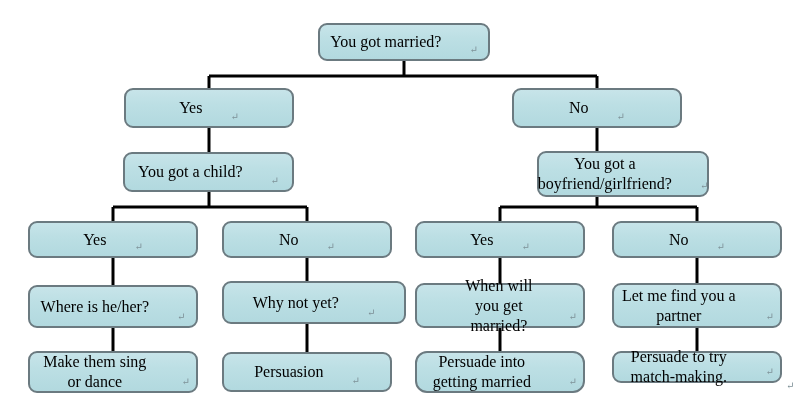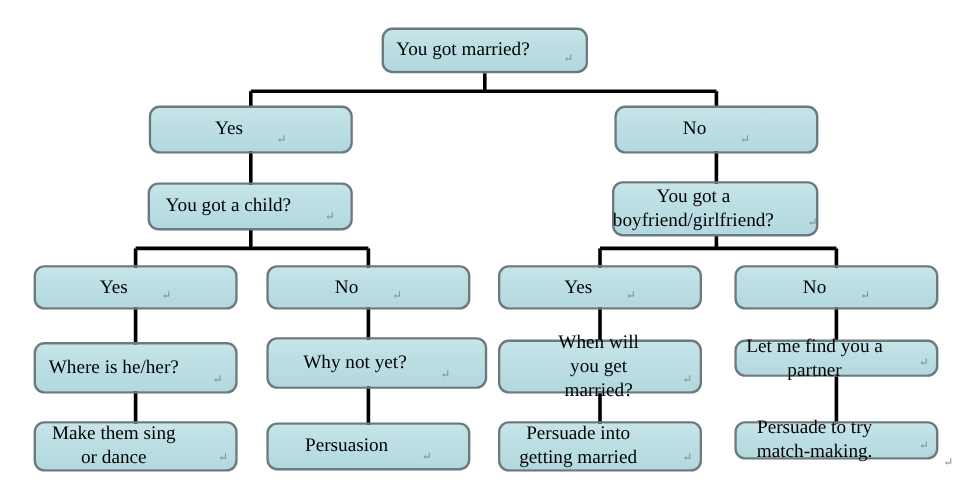--- a/index.html
+++ b/index.html
@@ -75,21 +75,21 @@
   </div>
   <div class="node" style="left:512px;top:88px;width:170px;height:40px;">
     <span class="label">No</span>
       <span class="mark">↵</span>
   </div>
 
   <div class="node" style="left:123px;top:152px;width:171px;height:40px;">
     <span class="label">You got a child?</span>
       <span class="mark">↵</span>
   </div>
-  <div class="node" style="left:510px;top:151px;width:172px;height:46px;justify-content:center;">
+  <div class="node" style="left:537px;top:151px;width:172px;height:46px;justify-content:center;">
     <span class="label">You got a boyfriend/girlfriend?</span>
       <span class="mark">↵</span>
   </div>
 
   <div class="node" style="left:28px;top:221px;width:170px;height:37px;">
     <span class="label">Yes</span>
       <span class="mark">↵</span>
   </div>
   <div class="node" style="left:222px;top:221px;width:170px;height:37px;">
     <span class="label">No</span>
@@ -109,34 +109,34 @@
       <span class="mark">↵</span>
   </div>
   <div class="node" style="left:222px;top:281px;width:184px;height:43px;">
     <span class="label">Why not yet?</span>
       <span class="mark">↵</span>
   </div>
   <div class="node" style="left:415px;top:283px;width:170px;height:45px;padding-left:40px;">
     <span class="label">When will you get married?</span>
       <span class="mark">↵</span>
   </div>
-  <div class="node" style="left:612px;top:283px;width:170px;height:31px;align-items:center;">
+  <div class="node" style="left:612px;top:283px;width:170px;height:45px;align-items:center;">
     <span class="label">Let me find you a partner</span>
       <span class="mark">↵</span>
   </div>
 
   <div class="node" style="left:28px;top:351px;width:170px;height:42px;">
     <span class="label">Make them sing or dance</span>
       <span class="mark">↵</span>
   </div>
   <div class="node" style="left:222px;top:352px;width:170px;height:40px;">
     <span class="label">Persuasion</span>
       <span class="mark">↵</span>
   </div>
-  <div class="node" style="left:415px;top:351px;width:170px;height:42px;">
+  <div class="node" style="left:415px;top:351px;width:170px;height:42px;border-radius:12px;">
     <span class="label">Persuade into getting married</span>
       <span class="mark">↵</span>
   </div>
   <div class="node" style="left:612px;top:351px;width:170px;height:32px;">
     <span class="label">Persuade to try match-making.</span>
       <span class="mark">↵</span>
   </div>
 
   <span class="free-mark" style="left:786px;top:380px;">↵</span>
 

